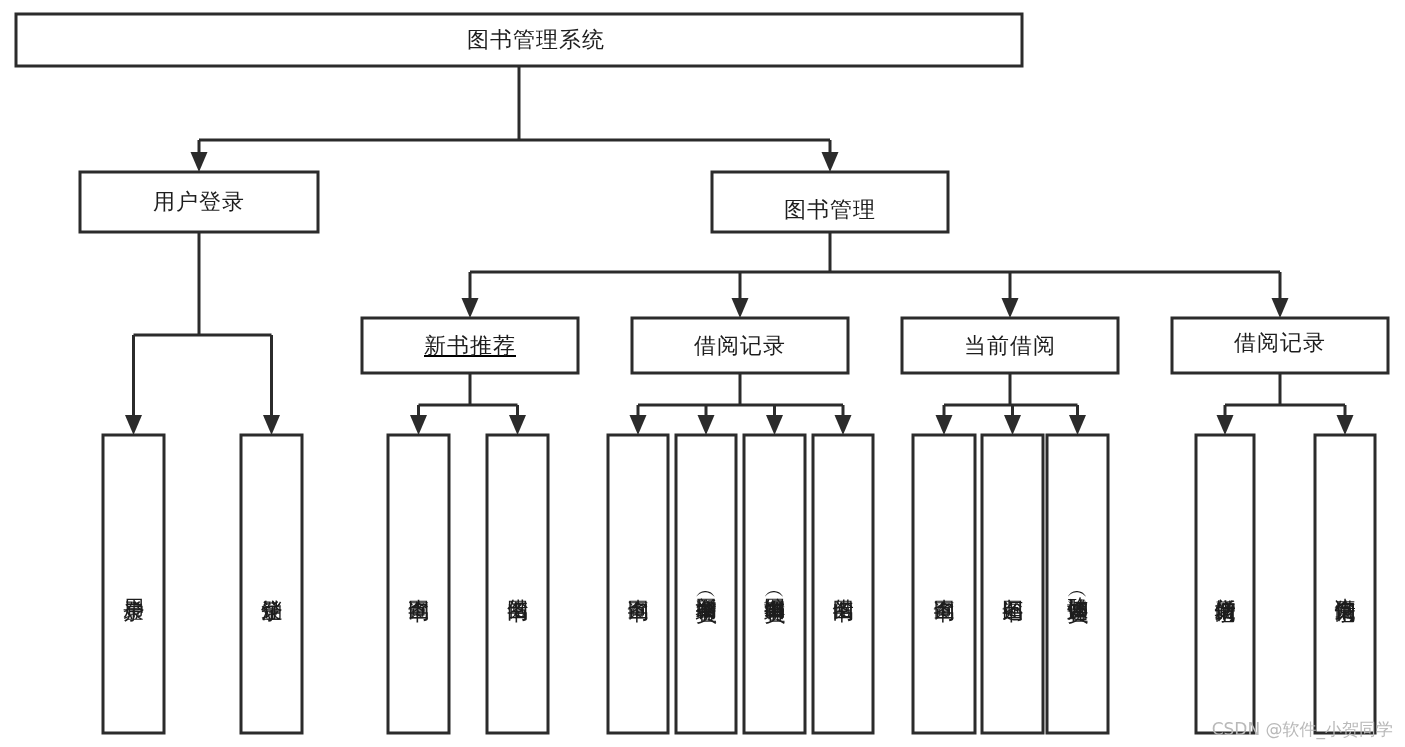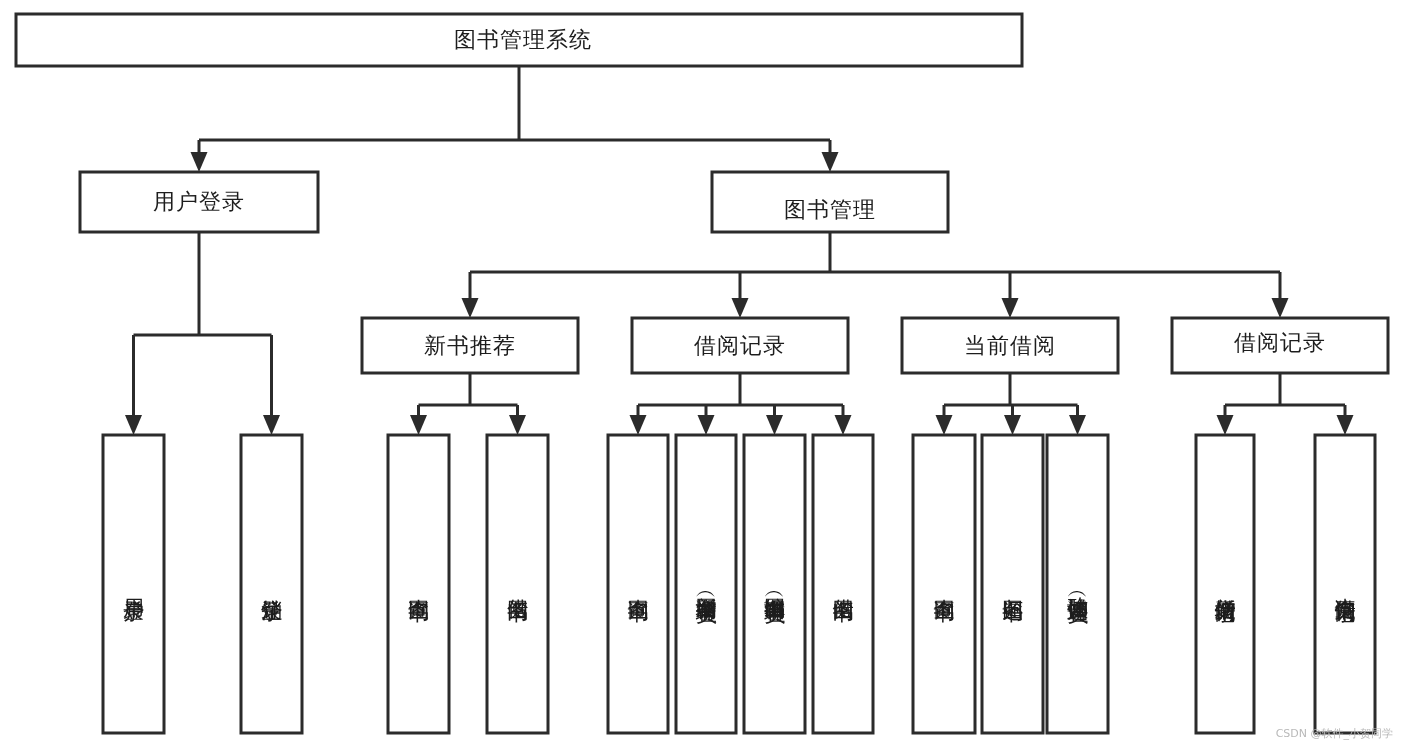--- a/index.html
+++ b/index.html
@@ -70,21 +70,21 @@
     font-size: 22px;
     color: #1d1d1d;
     letter-spacing: 1px;
     white-space: nowrap;
   }
   .watermark {
     position: absolute;
     right: 12px;
     bottom: 6px;
     font-family: "DejaVu Sans", "Liberation Sans", sans-serif;
-    font-size: 11px;
+    font-size: 17px;
     color: #b9b9b9;
     white-space: nowrap;
     user-select: none;
   }
 </style>
 </head>
 <body>
 
 <div id="diagram-root">
 
@@ -161,30 +161,30 @@
         <rect x="813" y="435" width="60" height="298" class="node-box"></rect>
         <rect x="913" y="435" width="62" height="298" class="node-box"></rect>
         <rect x="982" y="435" width="61" height="298" class="node-box"></rect>
         <rect x="1047" y="435" width="61" height="298" class="node-box"></rect>
         <rect x="1196" y="435" width="58" height="298" class="node-box"></rect>
         <rect x="1315" y="435" width="60" height="298" class="node-box"></rect>
       </g>
   </svg>
 
   <div id="labels-layer">
-      <div class="horizontal-text-wrap" style="left: 20px; top: 14px; width: 1006px; height: 52px;">
+      <div class="horizontal-text-wrap" style="left: 33px; top: 14px; width: 1006px; height: 52px;">
         <div class="horizontal-text">图书管理系统</div>
       </div>
       <div class="horizontal-text-wrap" style="left: 80px; top: 172px; width: 238px; height: 60px;">
         <div class="horizontal-text">用户登录</div>
       </div>
       <div class="horizontal-text-wrap" style="left: 712px; top: 172px; width: 236px; height: 76px;">
         <div class="horizontal-text">图书管理</div>
       </div>
-      <div class="horizontal-text-wrap" style="left: 362px; top: 318px; width: 216px; height: 55px;">
+      <div class="horizontal-text-wrap" style="left: 362px; top: 318px; width: 216px; height: 55px; text-decoration: underline;">
         <div class="horizontal-text">新书推荐</div>
       </div>
       <div class="horizontal-text-wrap" style="left: 632px; top: 318px; width: 216px; height: 55px;">
         <div class="horizontal-text">借阅记录</div>
       </div>
       <div class="horizontal-text-wrap" style="left: 902px; top: 318px; width: 216px; height: 55px; align-items: center;">
         <div class="horizontal-text">当前借阅</div>
       </div>
       <div class="horizontal-text-wrap" style="left: 1172px; top: 318px; width: 216px; height: 49px;">
         <div class="horizontal-text">借阅记录</div>

